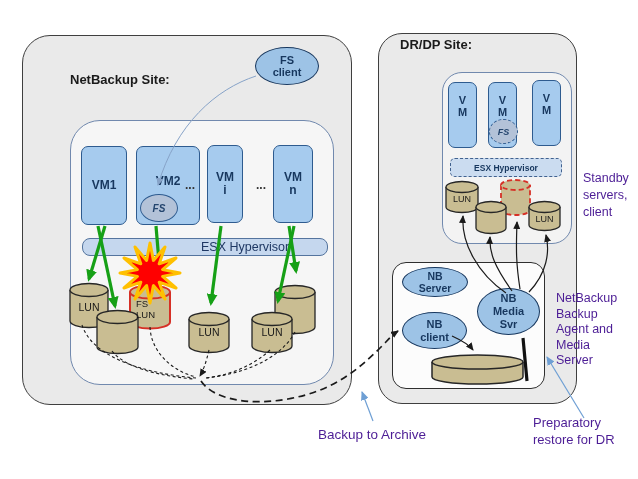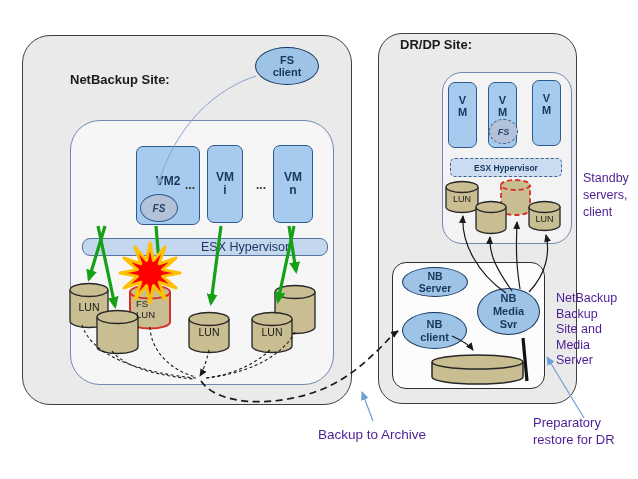--- a/index.html
+++ b/index.html
@@ -36,20 +36,23 @@
 
   <div class="abs site-outer" style="left:22px;top:35px;width:328px;height:368px;"></div>
   <div class="abs site-title" style="left:70px;top:72px;">NetBackup Site:</div>
 
   <div class="abs site-inner" style="left:70px;top:120px;width:262px;height:263px;"></div>
 
   <div class="abs esx-bar" style="left:82px;top:238px;width:246px;height:18px;">
     <span>ESX Hypervisor</span>
   </div>
 
+  <div class="abs vm" style="left:81px;top:146px;width:46px;height:79px;display:flex;align-items:center;justify-content:center;">
+    <span class="vm-label">VM1</span>
+  </div>
 
   <div class="abs vm" style="left:136px;top:146px;width:64px;height:79px;">
     <div class="vm-label abs" style="left:0;right:0;top:28px;">VM2</div>
     <div class="fs-ellipse abs" style="left:3px;top:47px;width:38px;height:28px;">
       <span>FS</span>
     </div>
   </div>
 
   <div class="abs dots" style="left:185px;top:178px;">...</div>
 
@@ -117,21 +120,21 @@
 
   <div class="abs ann" style="left:583px;top:170px;line-height:17px;">
     <div>Standby</div>
     <div>servers,</div>
     <div>client</div>
   </div>
 
   <div class="abs ann" style="left:556px;top:291px;">
     <div>NetBackup</div>
     <div>Backup</div>
-    <div>Site and</div>
+    <div>Agent and</div>
     <div>Media</div>
     <div>Server</div>
   </div>
 
   <div class="abs ann" style="left:533px;top:414px;font-size:13px;line-height:17px;">
     <div>Preparatory</div>
     <div>restore for DR</div>
   </div>
 
   <div class="abs ann" style="left:318px;top:427px;font-size:13.5px;">Backup to Archive</div>

